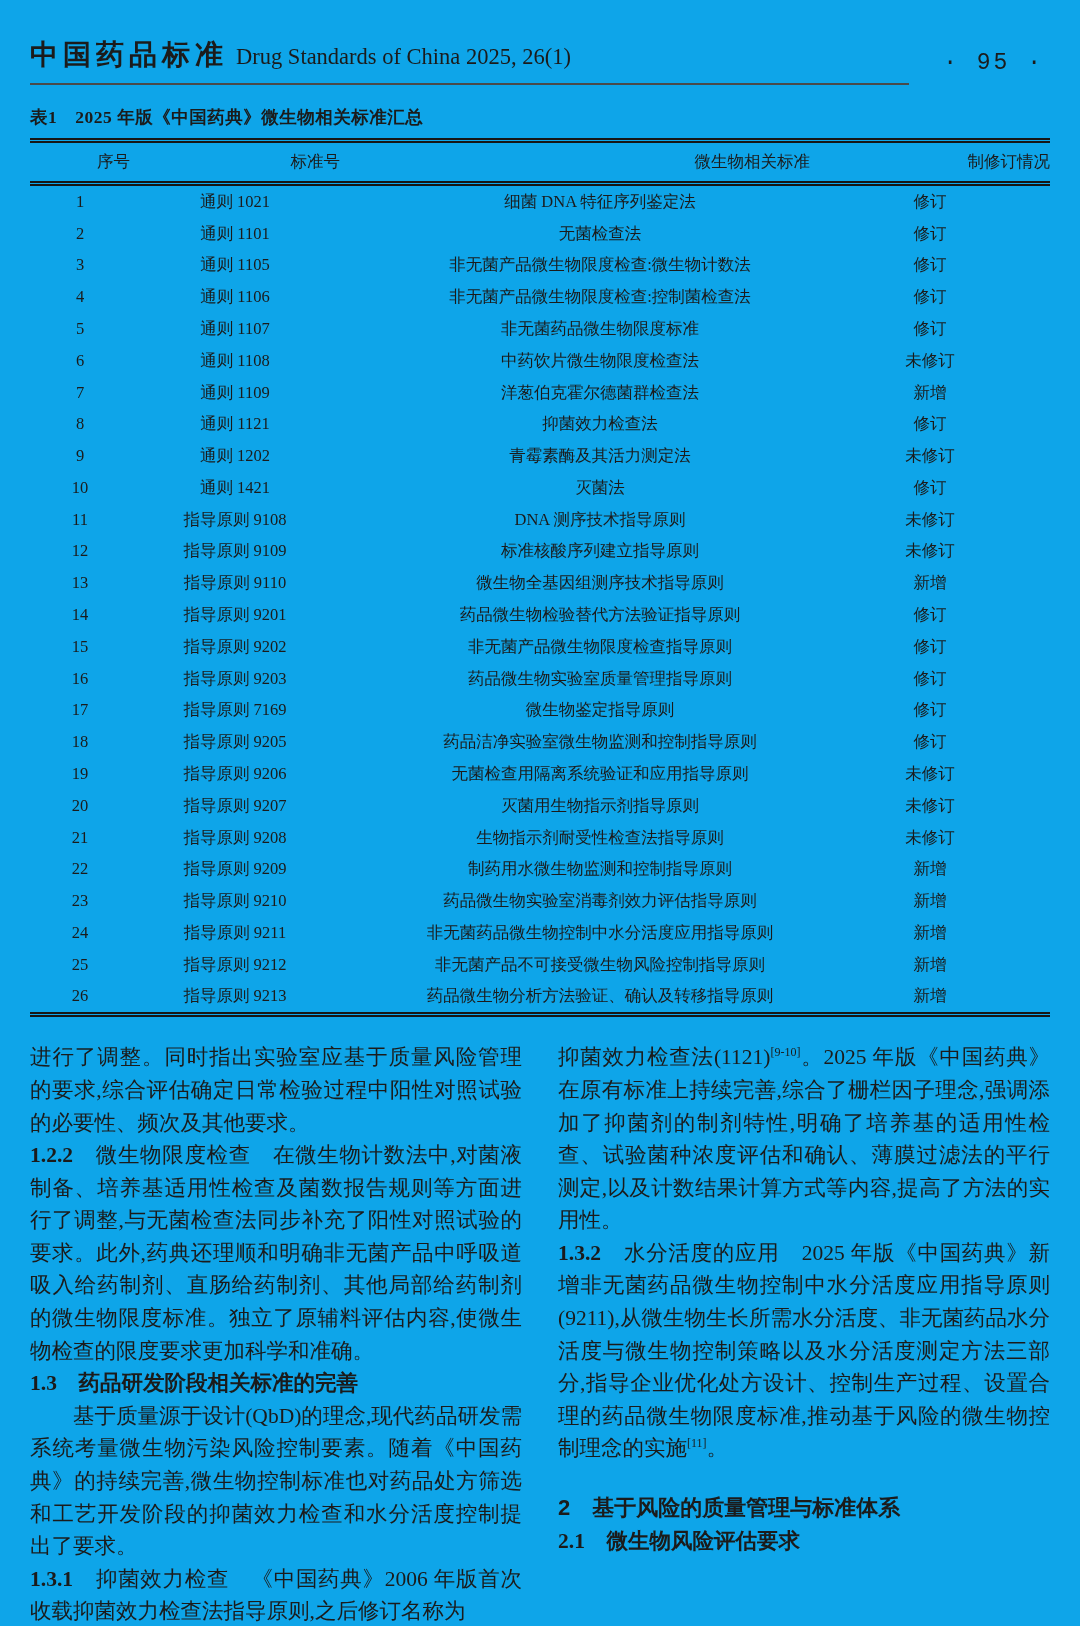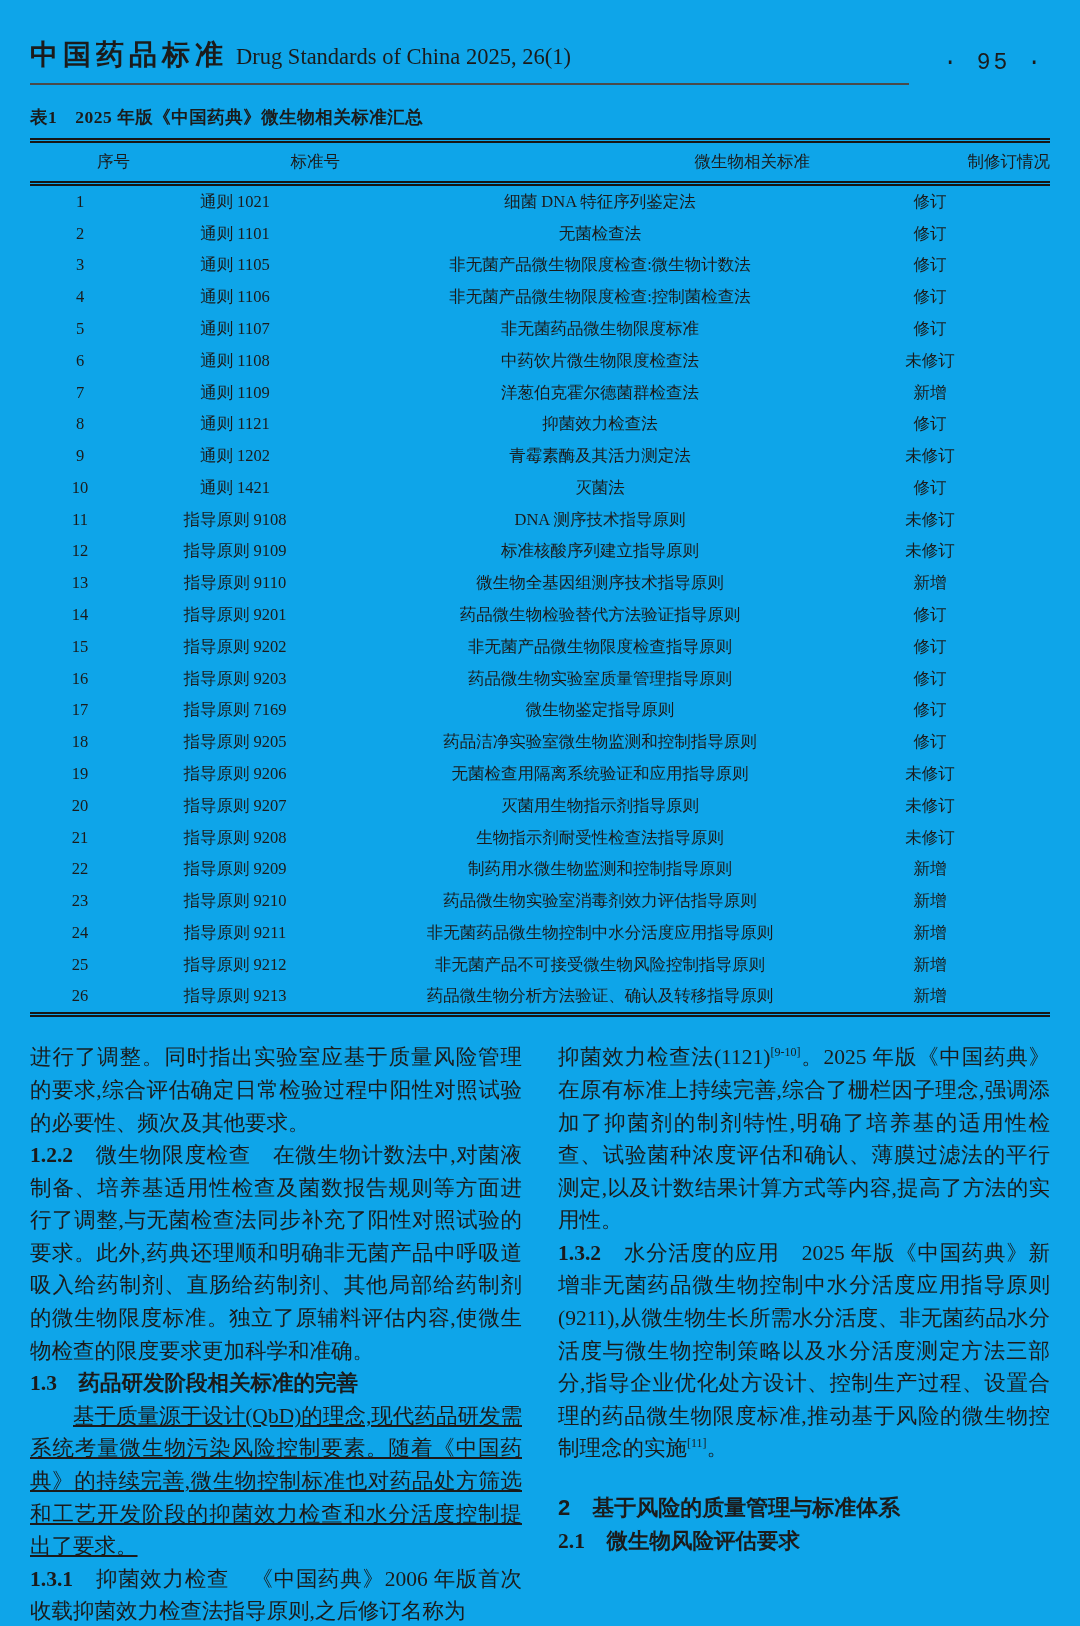--- a/index.html
+++ b/index.html
@@ -18,21 +18,21 @@
   .tbl-title{text-align:left;font-weight:bold;font-size:17.5px;margin:20px 0 9px 0;letter-spacing:0.5px;}
   table.std-table{width:100%;border-collapse:collapse;
     border-top:5px double #161616;border-bottom:5px double #161616;font-size:16.5px;color:#1b1b1b;}
   table.std-table th{font-weight:normal;border-bottom:5px double #161616;padding:8px 0;text-align:right;}
   table.std-table td{padding:4.9px 0;text-align:center;}
   table.std-table td.cname{text-align:center;padding-left:50px;}
   
   .article{display:flex;gap:36px;margin-top:24px;font-size:21.5px;line-height:32.6px;}
   .colmn{flex:1;min-width:0;}
   .blk{text-align:justify;text-justify:inter-ideograph;}
-  .blk.para{text-indent:2em;text-decoration:underline;}
+  .blk.para{text-indent:2em;}
   .blk.h3{font-weight:bold;}
   .blk.h1{font-family:"Liberation Sans","DejaVu Sans",sans-serif;font-weight:bold;margin-top:27px;font-size:22px;}
   .b{font-weight:bold;}
   sup.sup{font-size:12px;line-height:0;}
 </style>
 </head>
 <body>
 
 <div class="page">
 

